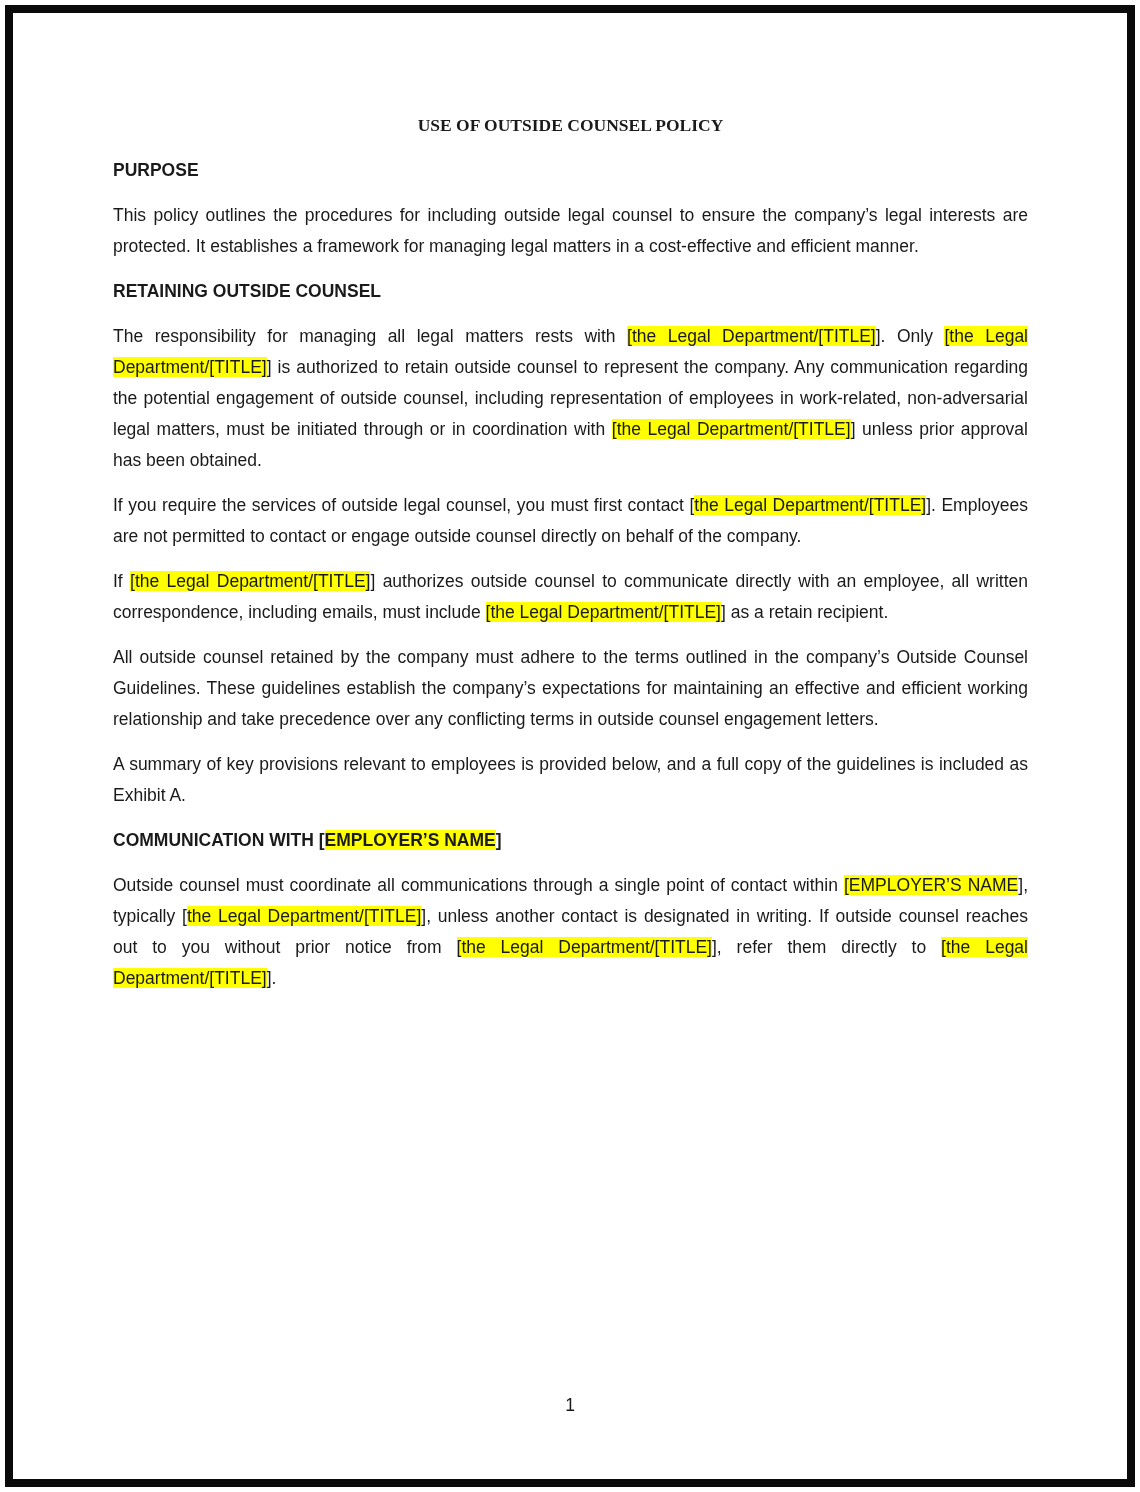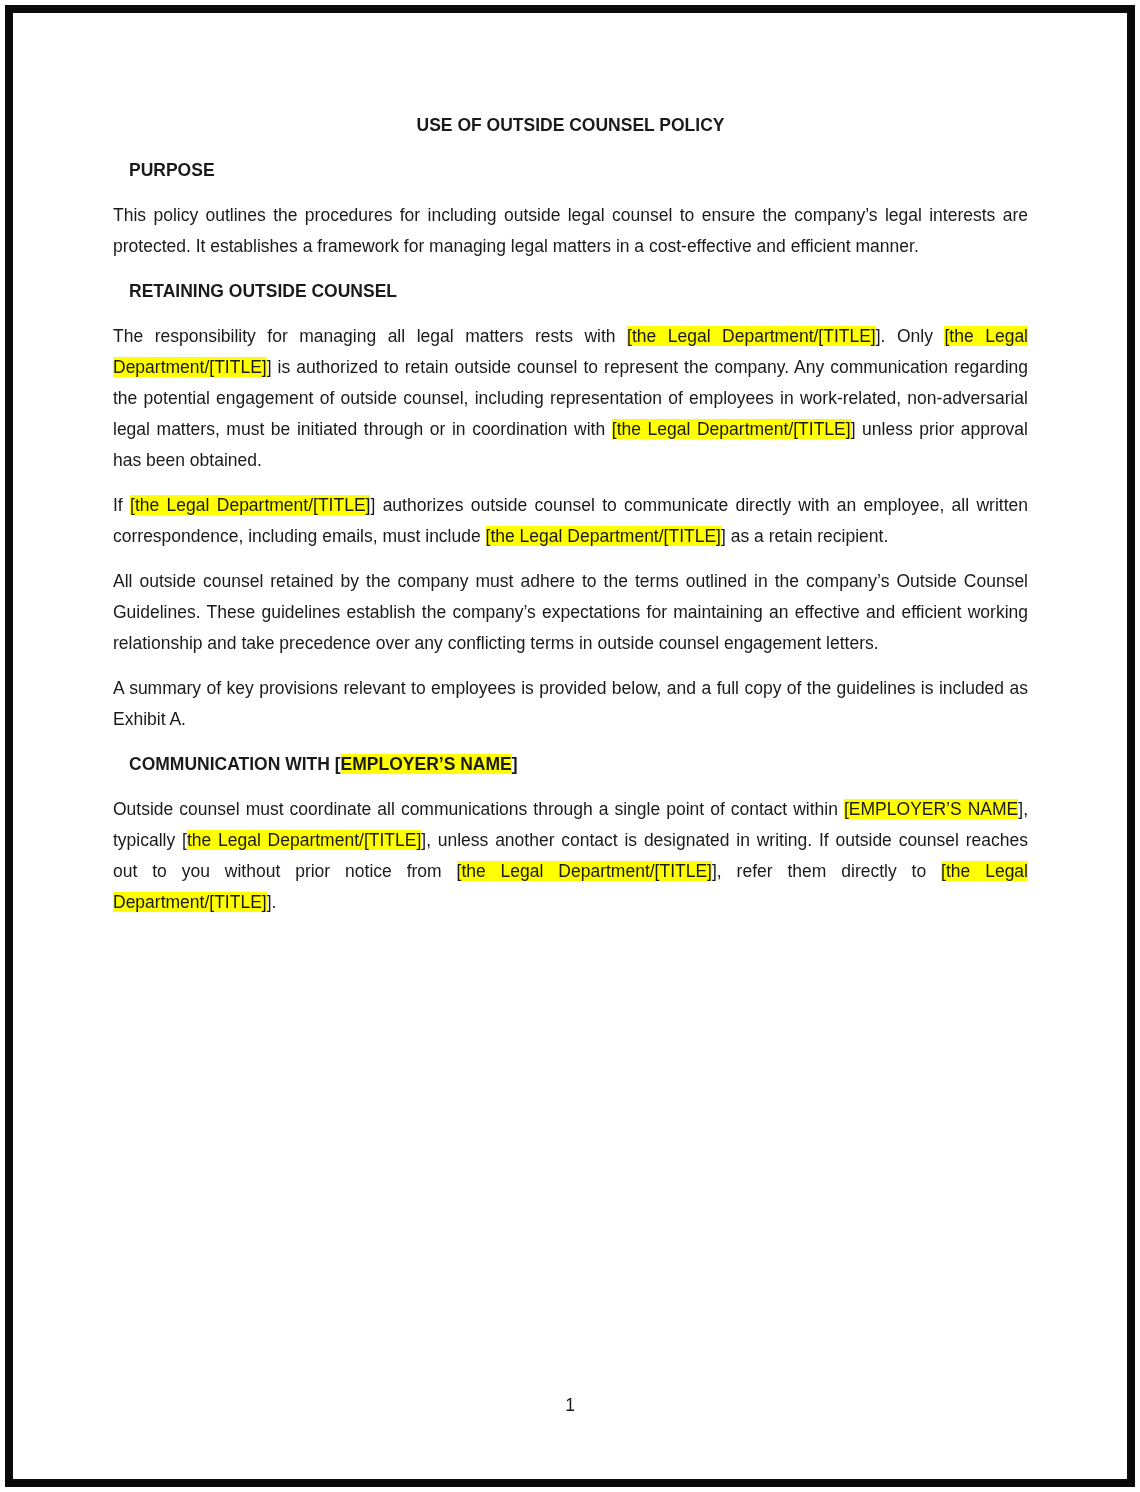--- a/index.html
+++ b/index.html
@@ -29,26 +29,27 @@
     left: 113px;
     top: 13px;
     width: 915px;
   }
   .doc-title {
     margin: 97px 0 14px 0;
     text-align: center;
     font-weight: bold;
     font-size: 17.5px;
     line-height: 31px;
+    font-family: Liberation Serif, serif;
   }
   .heading {
     font-weight: bold;
     font-size: 17.5px;
     line-height: 31px;
-    margin: 0 0 14px 16px;
+    margin: 0 0 14px 0;
     text-align: left;
   }
   .para {
     font-size: 17.5px;
     line-height: 31px;
     margin: 0 0 14px 0;
     text-align: justify;
   }
   .hl {
     background: var(--hl, #ffff00);
@@ -68,20 +69,21 @@
 <body>
 
 <div class="page-border"></div>
 
 <div class="content" id="doc">
     <div class="doc-title"><span class="run">USE OF OUTSIDE COUNSEL POLICY</span></div>
     <div class="heading"><span class="run">PURPOSE</span></div>
     <div class="para"><span class="run">This policy outlines the procedures for including outside legal counsel to ensure the company’s legal interests are protected. It establishes a framework for managing legal matters in a cost-effective and efficient manner.</span></div>
     <div class="heading"><span class="run">RETAINING OUTSIDE COUNSEL</span></div>
     <div class="para"><span class="run">The responsibility for managing all legal matters rests with </span><span class="hl">[the Legal Department/[TITLE]</span><span class="run">]. Only </span><span class="hl">[the Legal Department/[TITLE]</span><span class="run">] is authorized to retain outside counsel to represent the company. Any communication regarding the potential engagement of outside counsel, including representation of employees in work-related, non-adversarial legal matters, must be initiated through or in coordination with </span><span class="hl">[the Legal Department/[TITLE]</span><span class="run">] unless prior approval has been obtained.</span></div>
+    <div class="para"><span class="run">If you require the services of outside legal counsel, you must first contact [</span><span class="hl">the Legal Department/[TITLE]</span><span class="run">]. Employees are not permitted to contact or engage outside counsel directly on behalf of the company.</span></div>
     <div class="para"><span class="run">If </span><span class="hl">[the Legal Department/[TITLE]</span><span class="run">] authorizes outside counsel to communicate directly with an employee, all written correspondence, including emails, must include </span><span class="hl">[the Legal Department/[TITLE]</span><span class="run">] as a retain recipient.</span></div>
     <div class="para"><span class="run">All outside counsel retained by the company must adhere to the terms outlined in the company’s Outside Counsel Guidelines. These guidelines establish the company’s expectations for maintaining an effective and efficient working relationship and take precedence over any conflicting terms in outside counsel engagement letters.</span></div>
     <div class="para"><span class="run">A summary of key provisions relevant to employees is provided below, and a full copy of the guidelines is included as Exhibit A.</span></div>
     <div class="heading"><span class="run">COMMUNICATION WITH [</span><span class="hl">EMPLOYER’S NAME</span><span class="run">]</span></div>
     <div class="para"><span class="run">Outside counsel must coordinate all communications through a single point of contact within </span><span class="hl">[EMPLOYER’S NAME</span><span class="run">], typically [</span><span class="hl">the Legal Department/[TITLE]</span><span class="run">], unless another contact is designated in writing. If outside counsel reaches out to you without prior notice from </span><span class="hl">[the Legal Department/[TITLE]</span><span class="run">], refer them directly to </span><span class="hl">[the Legal Department/[TITLE]</span><span class="run">].</span></div>
   </div>
 
 <div class="page-number">1</div>
 
 </body></html>

